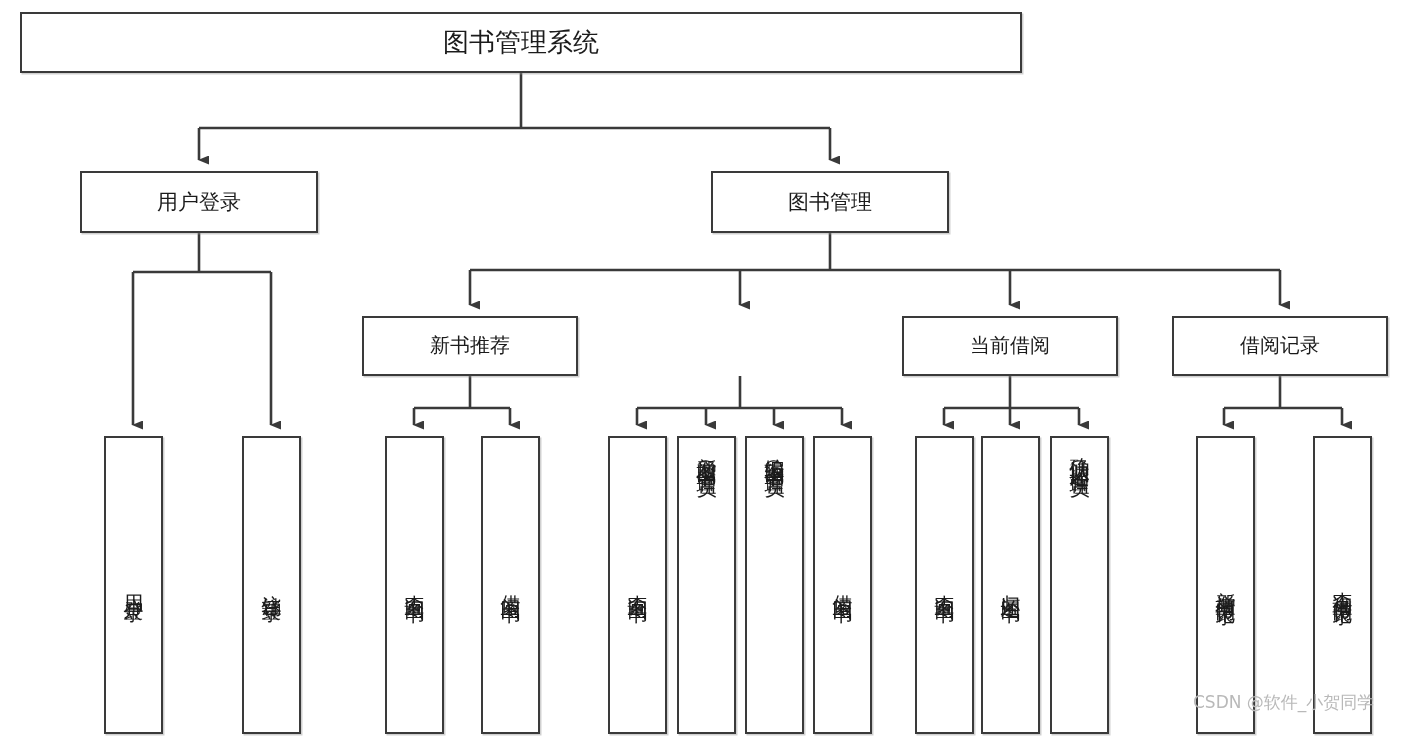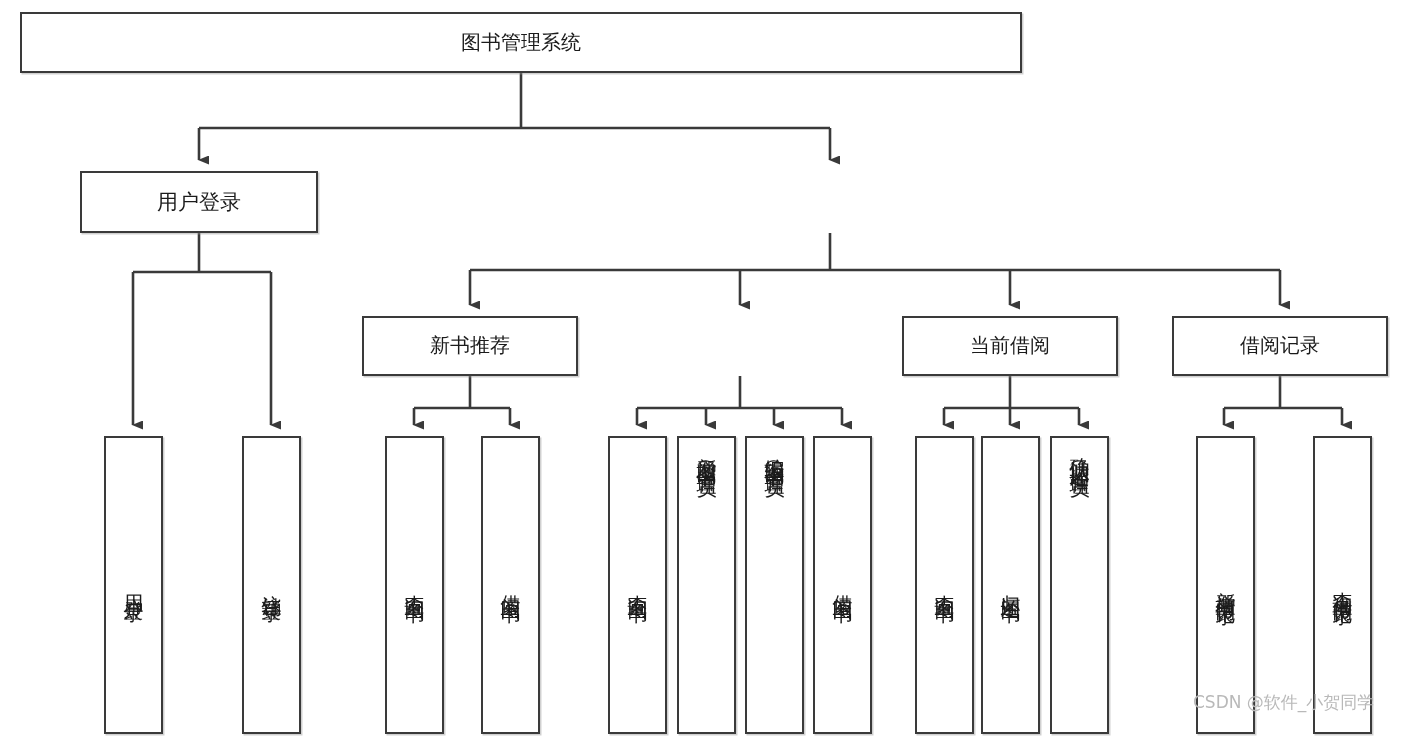--- a/index.html
+++ b/index.html
@@ -36,21 +36,21 @@
     align-items: center;
     justify-content: center;
     text-align: center;
     line-height: 1.18;
     box-shadow: 1.5px 1.5px 0 rgba(150,150,150,0.45);
   }
   .node .node-label {
     display: block;
   }
   .node-root {
-    font-size: 20px;
+    font-size: 26px;
   }
   .node-l2 {
     font-size: 21px;
   }
   .node-l3 {
     font-size: 20px;
   }
   .node-leaf {
     font-size: 20px;
     align-items: center;
@@ -132,20 +132,23 @@
     </g>
   </svg>
 
   <div class="node node-root" style="left:20px; top:12px; width:1002px; height:61px;">
     <span class="node-label">图书管理系统</span>
   </div>
 
   <div class="node node-l2" style="left:80px; top:171px; width:238px; height:62px;">
     <span class="node-label">用户登录</span>
   </div>
+  <div class="node node-l2" style="left:711px; top:171px; width:238px; height:62px;">
+    <span class="node-label">图书管理</span>
+  </div>
 
   <div class="node node-l3" style="left:362px; top:316px; width:216px; height:60px;text-align:center;">
     <span class="node-label">新书推荐</span>
   </div>
   <div class="node node-l3" style="left:902px; top:316px; width:216px; height:60px;">
     <span class="node-label">当前借阅</span>
   </div>
   <div class="node node-l3" style="left:1172px; top:316px; width:216px; height:60px;">
     <span class="node-label">借阅记录</span>
   </div>

